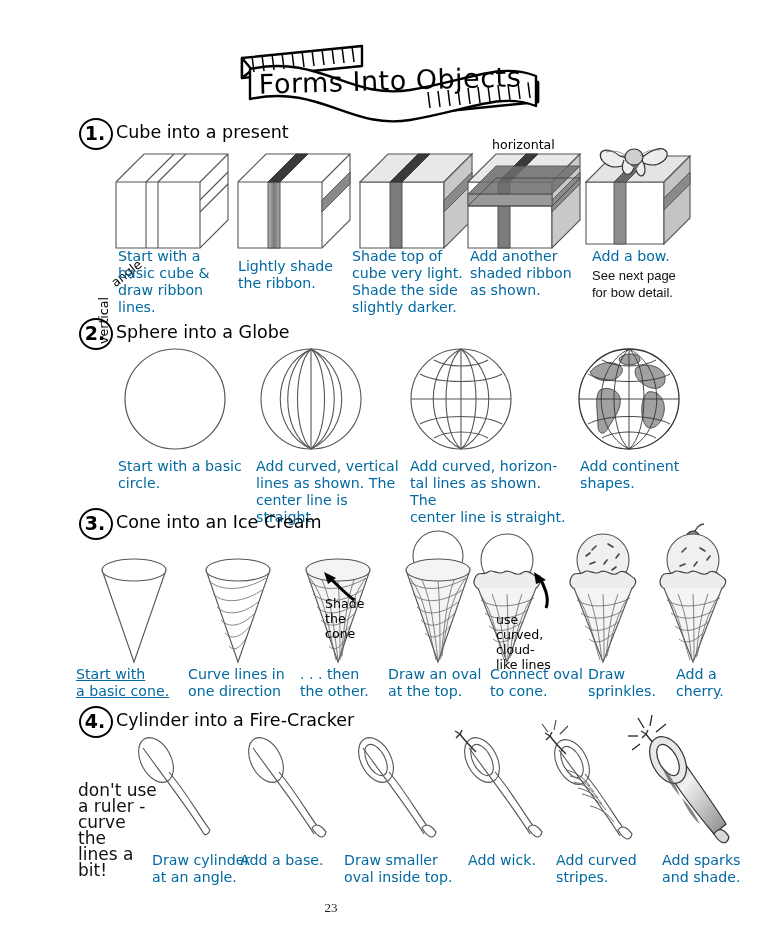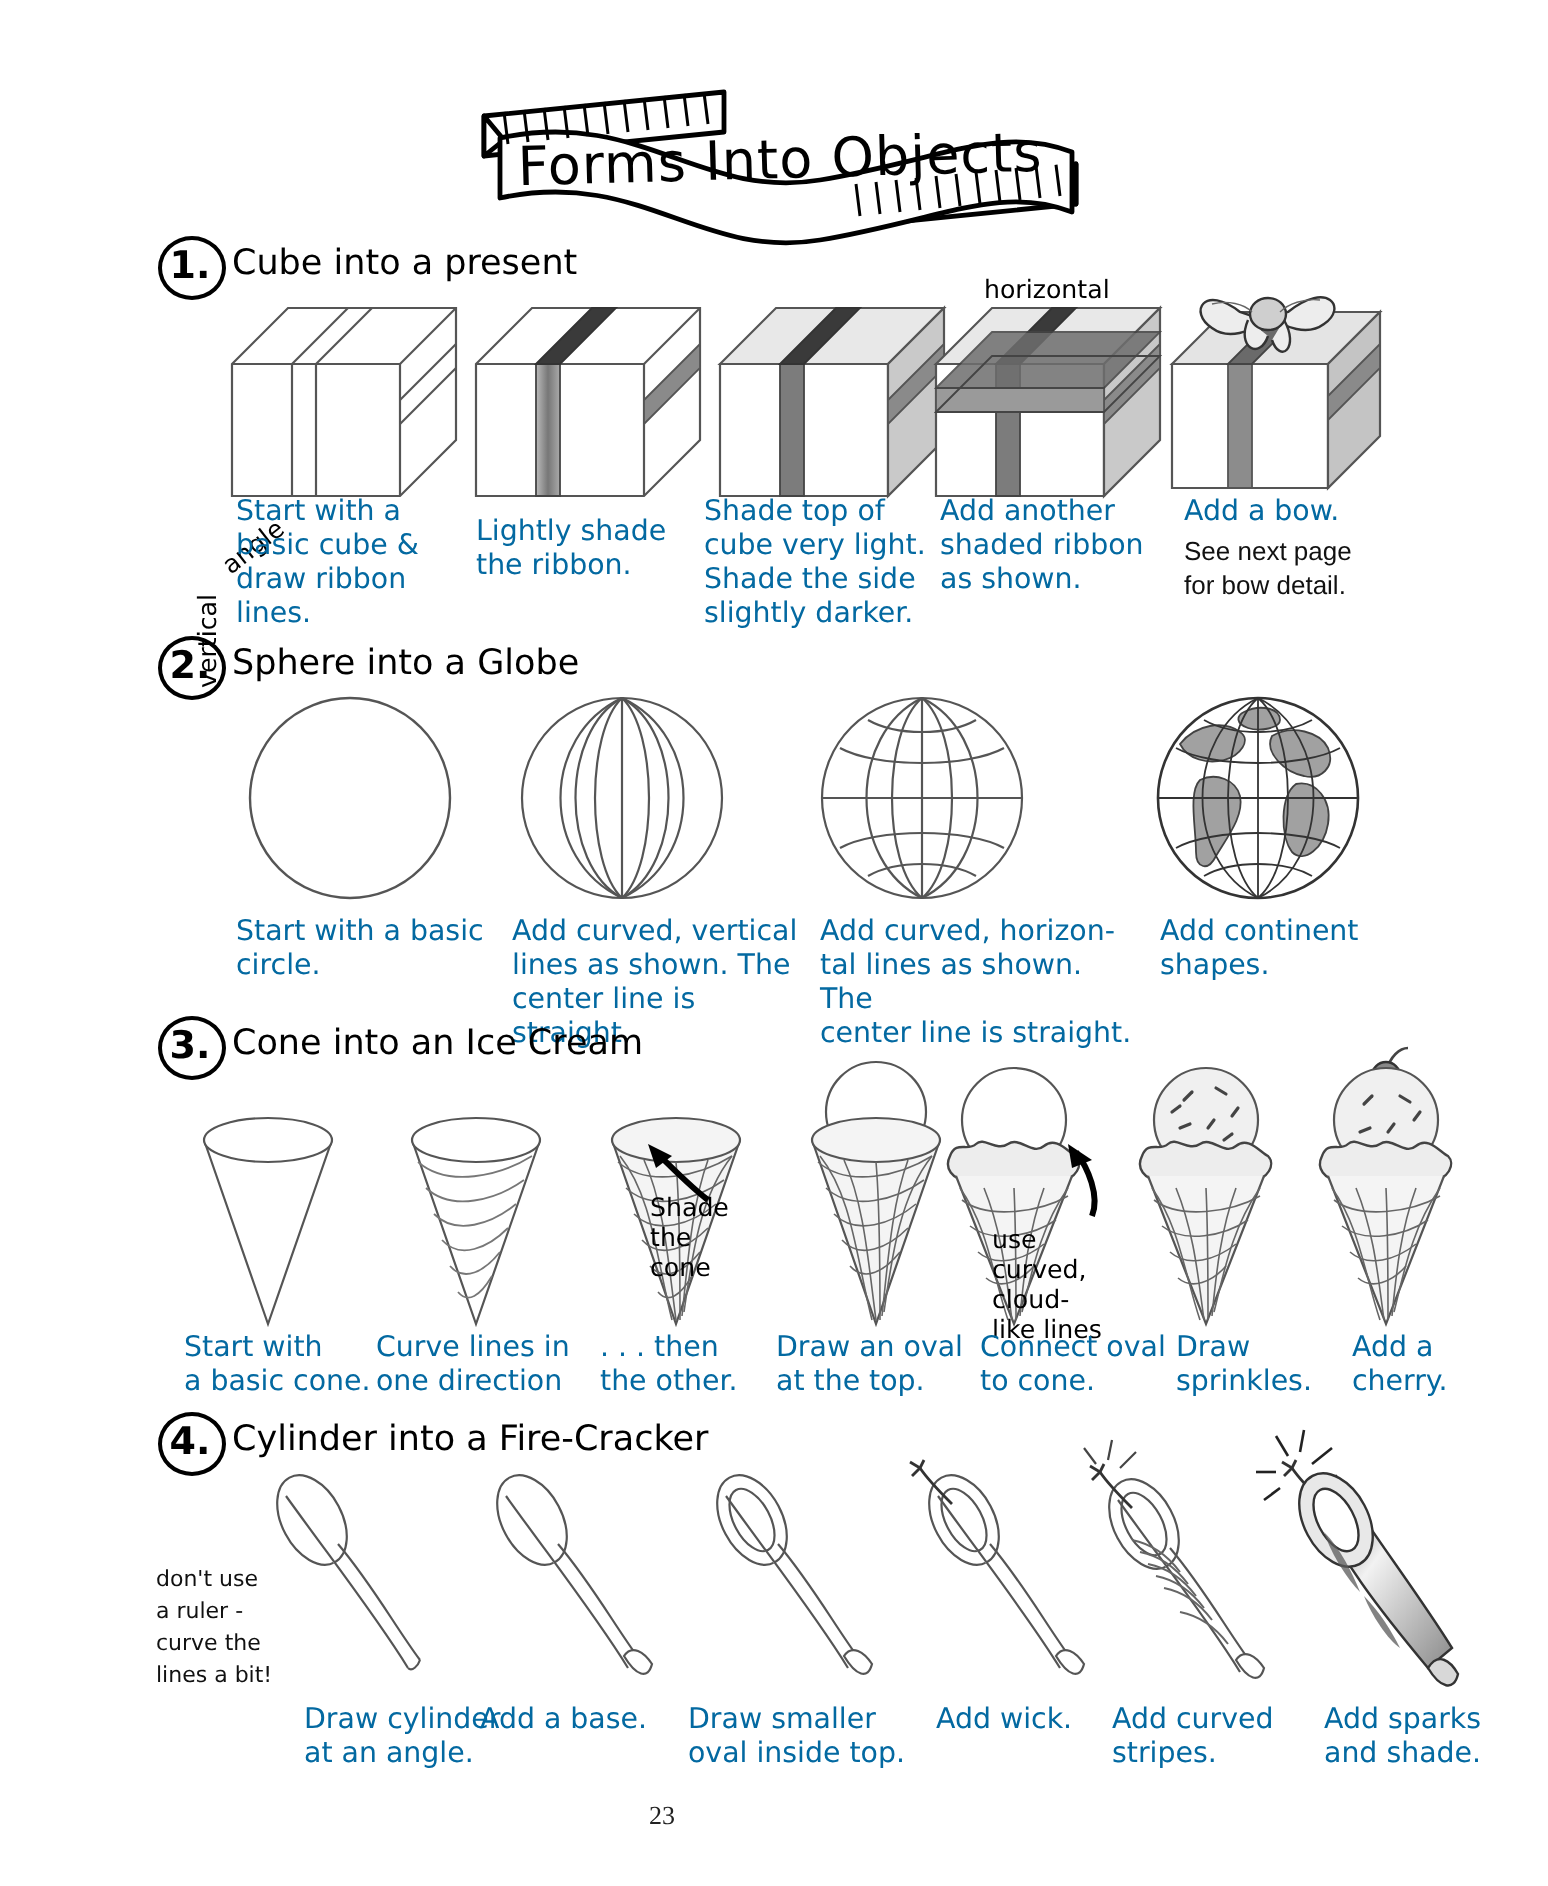--- a/index.html
+++ b/index.html
@@ -18,21 +18,21 @@
   .section{position:absolute;left:0;width:774px;}
   .sec-num{position:absolute;left:78px;width:34px;height:30px;
     display:flex;align-items:center;justify-content:center;
     font-size:20px;font-weight:700;color:#000;}
   .sec-num .ring{position:absolute;left:1px;top:0;width:30px;height:28px;
     border:2px solid #000;border-radius:50%;}
   .sec-num .lbl{position:relative;z-index:2;font-size:19px;}
   .sec-title{position:absolute;left:116px;font-size:17.5px;color:#000;white-space:nowrap;}
 
   .cap{position:absolute;font-size:14.2px;line-height:17px;color:#0369a1;white-space:pre-line;}
-  .note{position:absolute;font-size:11px;line-height:16px;color:#111;white-space:pre-line;}
+  .note{position:absolute;font-size:17px;line-height:16px;color:#111;white-space:pre-line;}
   .note-alt{font-family:Liberation Sans, sans-serif;font-size:13px;line-height:16.5px;}
   .annot{position:absolute;font-size:12.6px;line-height:15px;color:#000;white-space:pre-line;}
   .rot-v{transform:rotate(-90deg);transform-origin:left top;}
   .rot-v-d{transform:rotate(90deg);transform-origin:left top;}
   .rot-a{transform:rotate(-38deg);transform-origin:left top;}
 
   .art{position:absolute;}
   svg{display:block;overflow:visible;}
 
   .pageno{position:absolute;left:0;top:900px;width:662px;text-align:center;
@@ -458,21 +458,21 @@
             <path d="M29 117 C36 123,46 119,53 111"></path>
           <path d="M16 72 C30 92,32 114,40 138"></path>
             <path d="M28 72 C37 94,39 116,42 138"></path>
           <path d="M43 72 C44 94,44 116,44 138"></path>
             <path d="M58 72 C50 94,48 116,46 136"></path>
           <path d="M70 72 C56 92,52 114,47 134"></path>
         </g>
       </svg>
     </div>
 
-    <div class="cap" style="left:92px;top:158px;width:104px;">Start with
+    <div class="cap" style="left:76px;top:158px;width:104px;text-decoration:underline;">Start with
 a basic cone.</div>
     <div class="cap" style="left:188px;top:158px;width:110px;">Curve lines in
 one direction</div>
     <div class="cap" style="left:300px;top:158px;width:88px;">. . . then
 the other.</div>
     <div class="cap" style="left:388px;top:158px;width:100px;">Draw an oval
 at the top.</div>
     <div class="cap" style="left:490px;top:158px;width:104px;">Connect oval
 to cone.</div>
     <div class="cap" style="left:588px;top:158px;width:90px;">Draw

